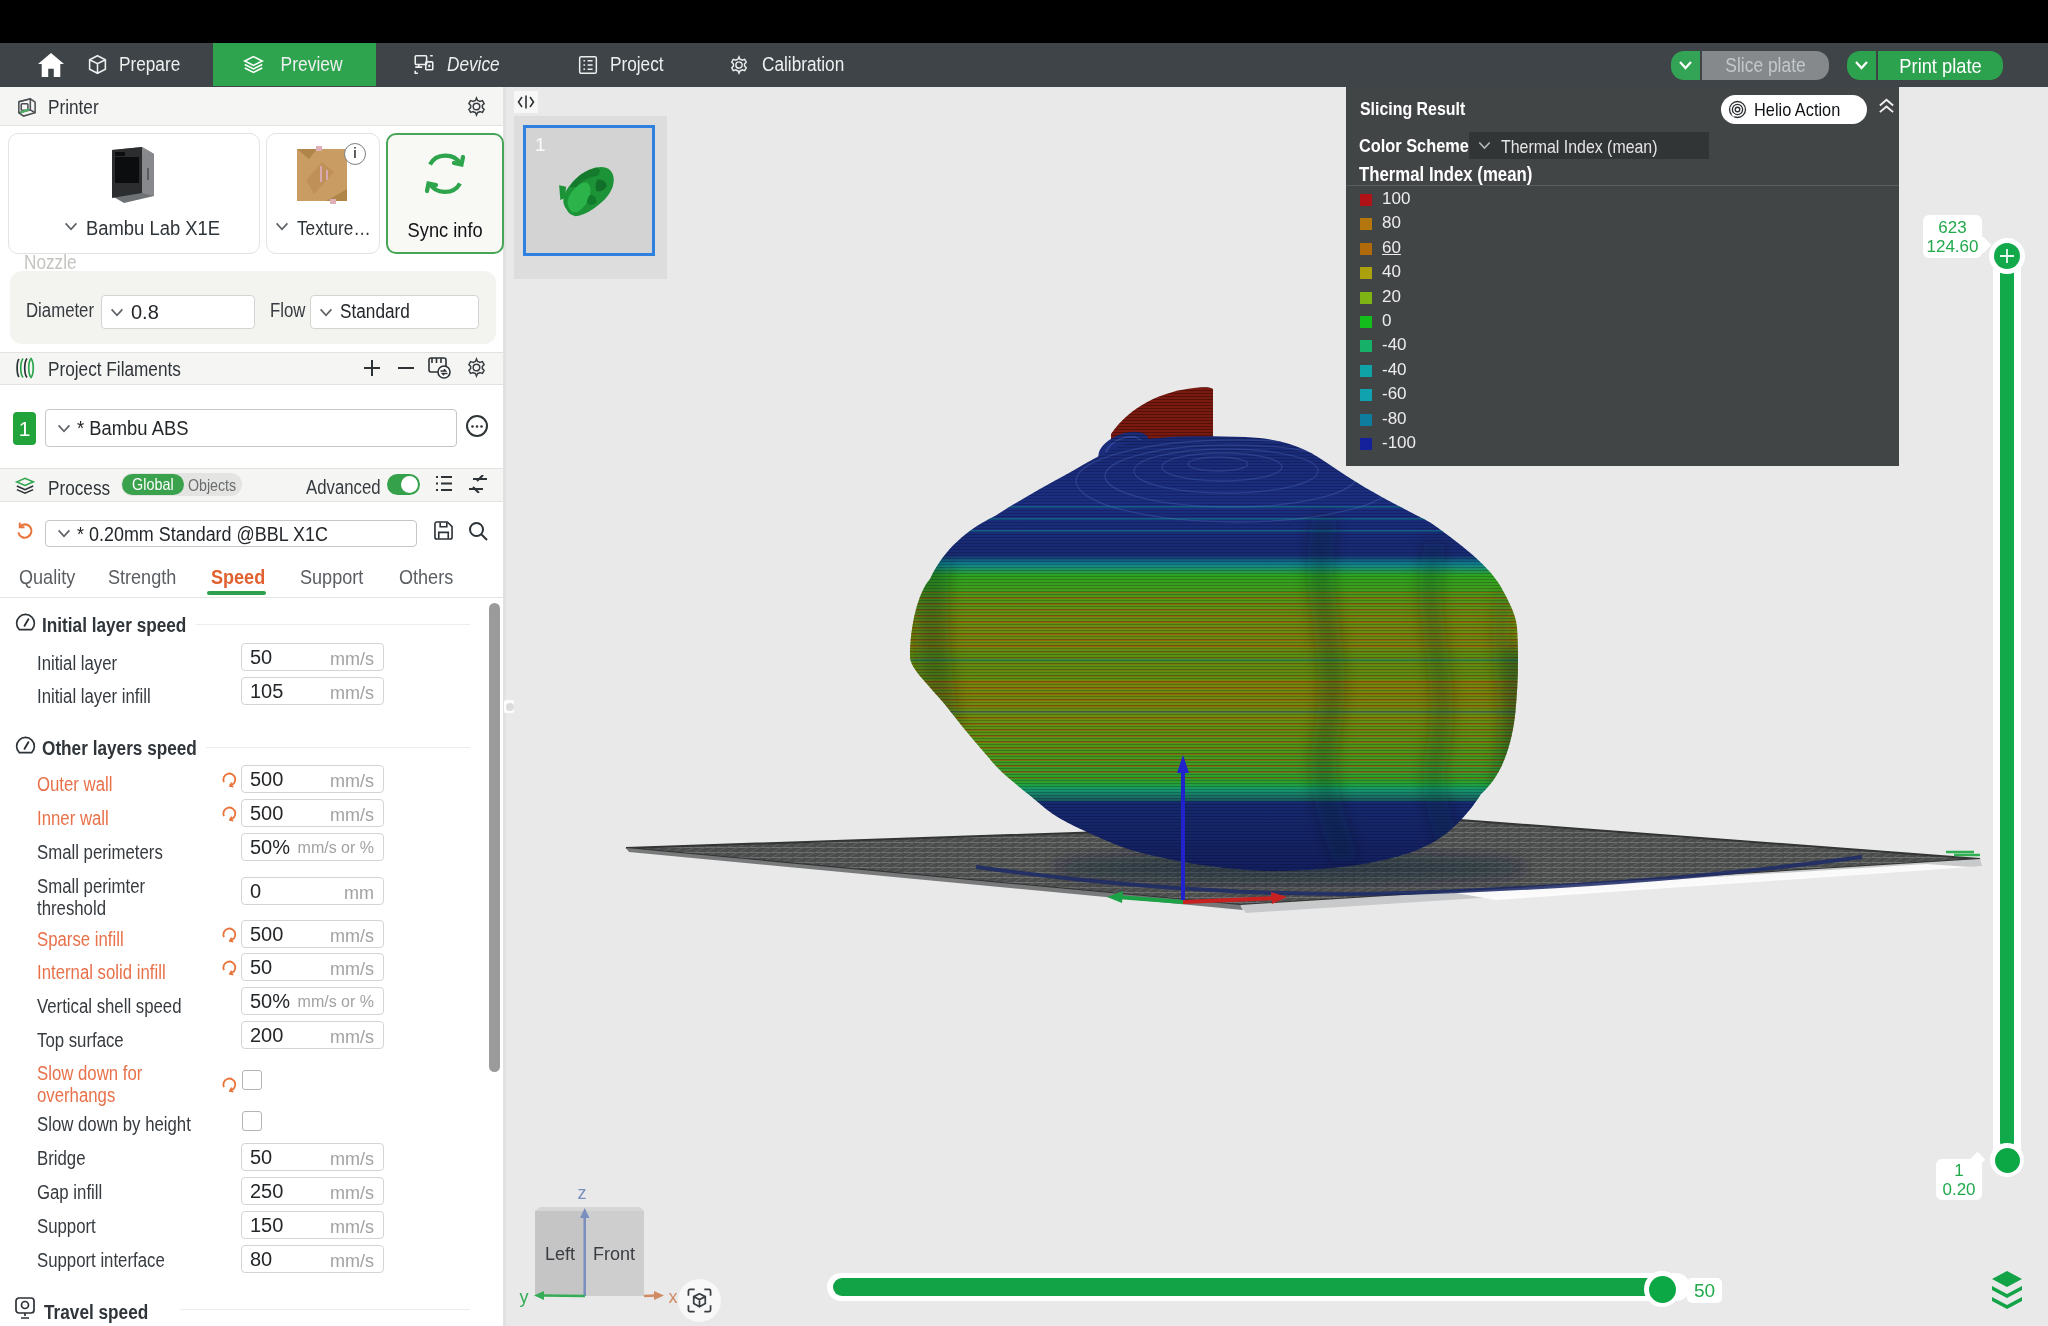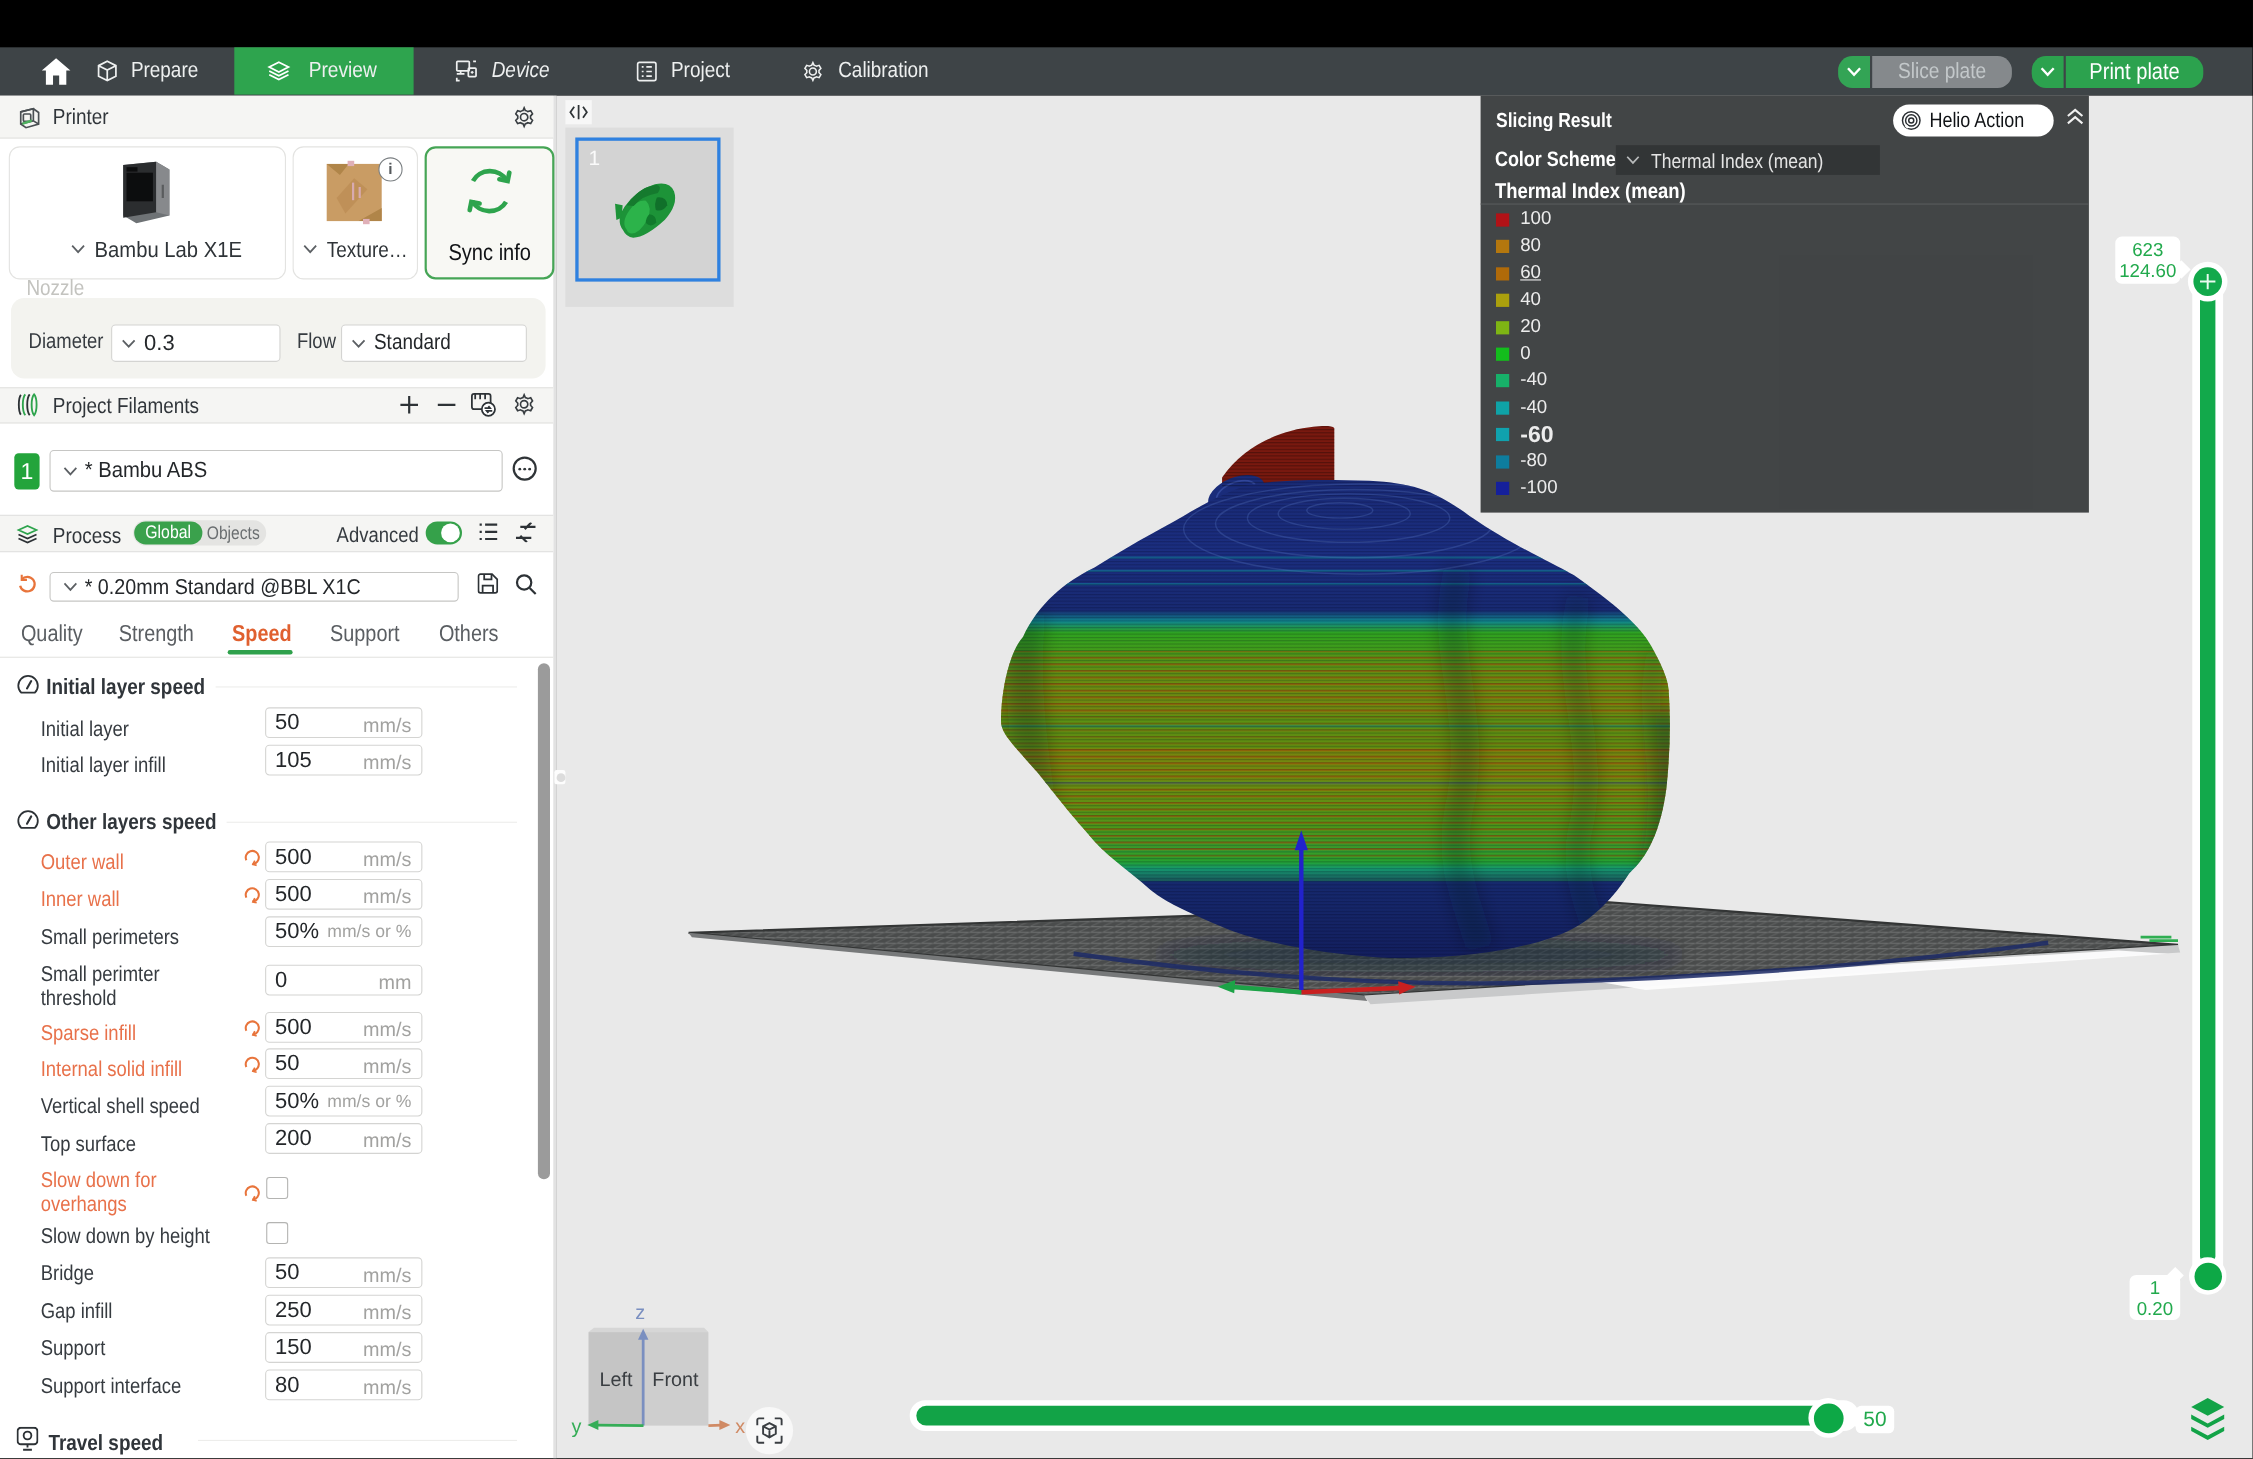--- a/index.html
+++ b/index.html
@@ -126,21 +126,21 @@
         <path d="M15 34 l-7.5 -1.5 l-1.5 7.5" stroke-linecap="round"></path>
       </svg>
 <div class="abs" style="left:386px;top:131px;width:118px;text-align:center;"><span class="sxc" style="display:inline-block;font-size:21px;color:#101215;font-weight:500;">Sync info</span></div>
 <div class="abs sx" style="left:24px;top:164px;font-size:20px;color:#c3c3bf;">Nozzle</div>
 <div class="abs" style="left:10px;top:184px;width:486px;height:73px;background:#f3f3ef;border-radius:12px;"></div>
 <div class="lbl sx" style="left:26px;top:212px;">Diameter</div>
 <div class="ipt" style="left:101px;top:208px;width:154px;height:34px;"></div>
 <svg class="abs" style="left:110px;top:221px" width="14" height="9" viewBox="0 0 15 10" fill="none" stroke="#5c6064" stroke-width="1.8">
         <path d="M1.5 1.5 L7.5 8 L13.5 1.5"></path>
       </svg>
-<div class="val" style="left:131px;top:214px;">0.3</div>
+<div class="val" style="left:131px;top:214px;">0.8</div>
 <div class="lbl sx" style="left:270px;top:212px;">Flow</div>
 <div class="ipt" style="left:310px;top:208px;width:169px;height:34px;"></div>
 <svg class="abs" style="left:319px;top:221px" width="14" height="9" viewBox="0 0 15 10" fill="none" stroke="#5c6064" stroke-width="1.8">
         <path d="M1.5 1.5 L7.5 8 L13.5 1.5"></path>
       </svg>
 <div class="val sx" style="left:340px;top:213px;">Standard</div>
 <div class="sechead" style="top:265px;height:31px;border-top:1px solid #e2e2e0;"></div>
 <svg class="abs" style="left:15px;top:270px" width="20" height="22" viewBox="0 0 20 22">
         <path d="M4 2 C1.5 5 1.5 17 4 20" fill="none" stroke="#2d3236" stroke-width="1.7"></path>
         <path d="M8 1.5 C5 5 5 17 8 20.5" fill="none" stroke="#2ea44d" stroke-width="1.7"></path>
@@ -465,21 +465,21 @@
 <div class="abs" style="left:876px;top:175px;font-size:17px;color:#ececec;">40</div>
 <div class="abs" style="left:854px;top:205px;width:12px;height:12px;background:#7eb514;"></div>
 <div class="abs" style="left:876px;top:200px;font-size:17px;color:#ececec;">20</div>
 <div class="abs" style="left:854px;top:229px;width:12px;height:12px;background:#13bd1c;"></div>
 <div class="abs" style="left:876px;top:224px;font-size:17px;color:#ececec;">0</div>
 <div class="abs" style="left:854px;top:253px;width:12px;height:12px;background:#17b069;"></div>
 <div class="abs" style="left:876px;top:248px;font-size:17px;color:#ececec;">-40</div>
 <div class="abs" style="left:854px;top:278px;width:12px;height:12px;background:#0fa3a7;"></div>
 <div class="abs" style="left:876px;top:273px;font-size:17px;color:#ececec;">-40</div>
 <div class="abs" style="left:854px;top:302px;width:12px;height:12px;background:#10a2ae;"></div>
-<div class="abs" style="left:876px;top:297px;font-size:21px;color:#ececec;font-weight:bold;">-60</div>
+<div class="abs" style="left:876px;top:297px;font-size:17px;color:#ececec;">-60</div>
 <div class="abs" style="left:854px;top:327px;width:12px;height:12px;background:#0e7d9e;"></div>
 <div class="abs" style="left:876px;top:322px;font-size:17px;color:#ececec;">-80</div>
 <div class="abs" style="left:854px;top:351px;width:12px;height:12px;background:#15209b;"></div>
 <div class="abs" style="left:876px;top:346px;font-size:17px;color:#ececec;">-100</div>
 <div class="abs" style="left:1487px;top:155px;width:28px;height:933px;background:#fff;border-radius:14px;"></div>
 <div class="abs" style="left:1494px;top:172px;width:14px;height:890px;background:#12a94b;border-radius:7px;"></div>
 <div class="abs" style="left:1483px;top:151px;width:36px;height:36px;background:#fff;border-radius:50%;"></div>
 <div class="abs" style="left:1488px;top:156px;width:26px;height:26px;background:#12a94b;border-radius:50%;"></div>
 <svg class="abs" style="left:1492px;top:160px" width="18" height="18" viewBox="0 0 18 18" stroke="#eafaef" stroke-width="1.8">
         <path d="M9 2 V16 M2 9 H16"></path>

